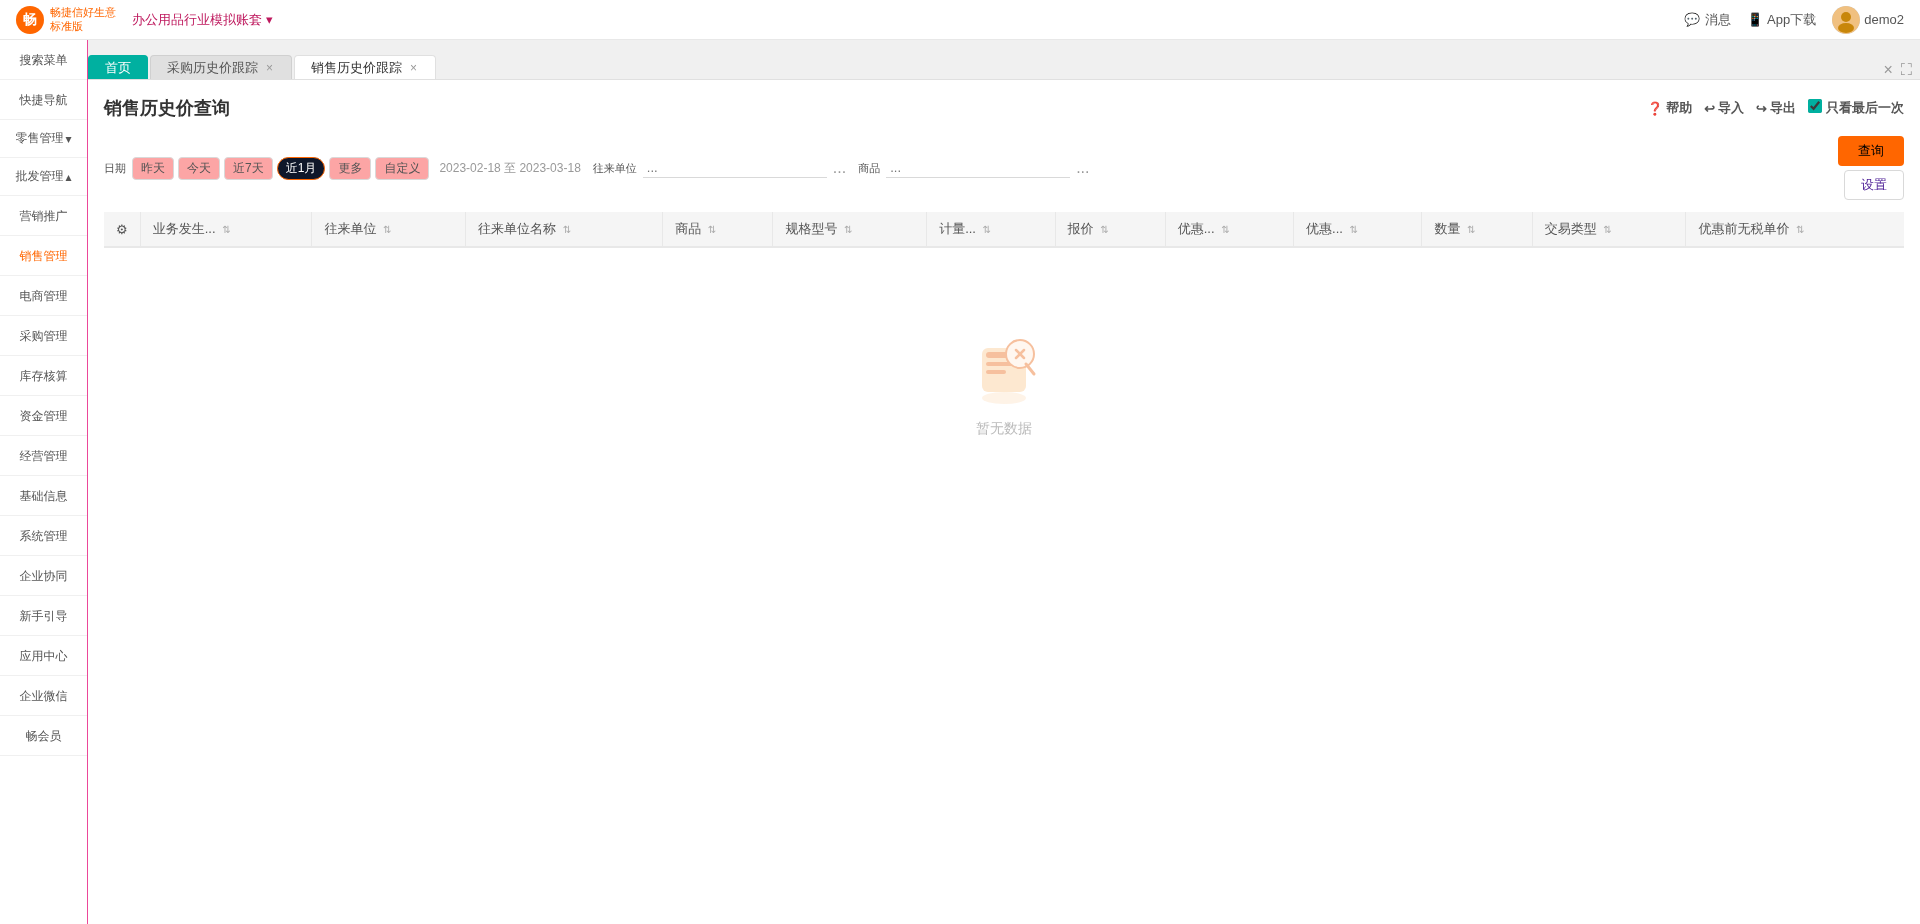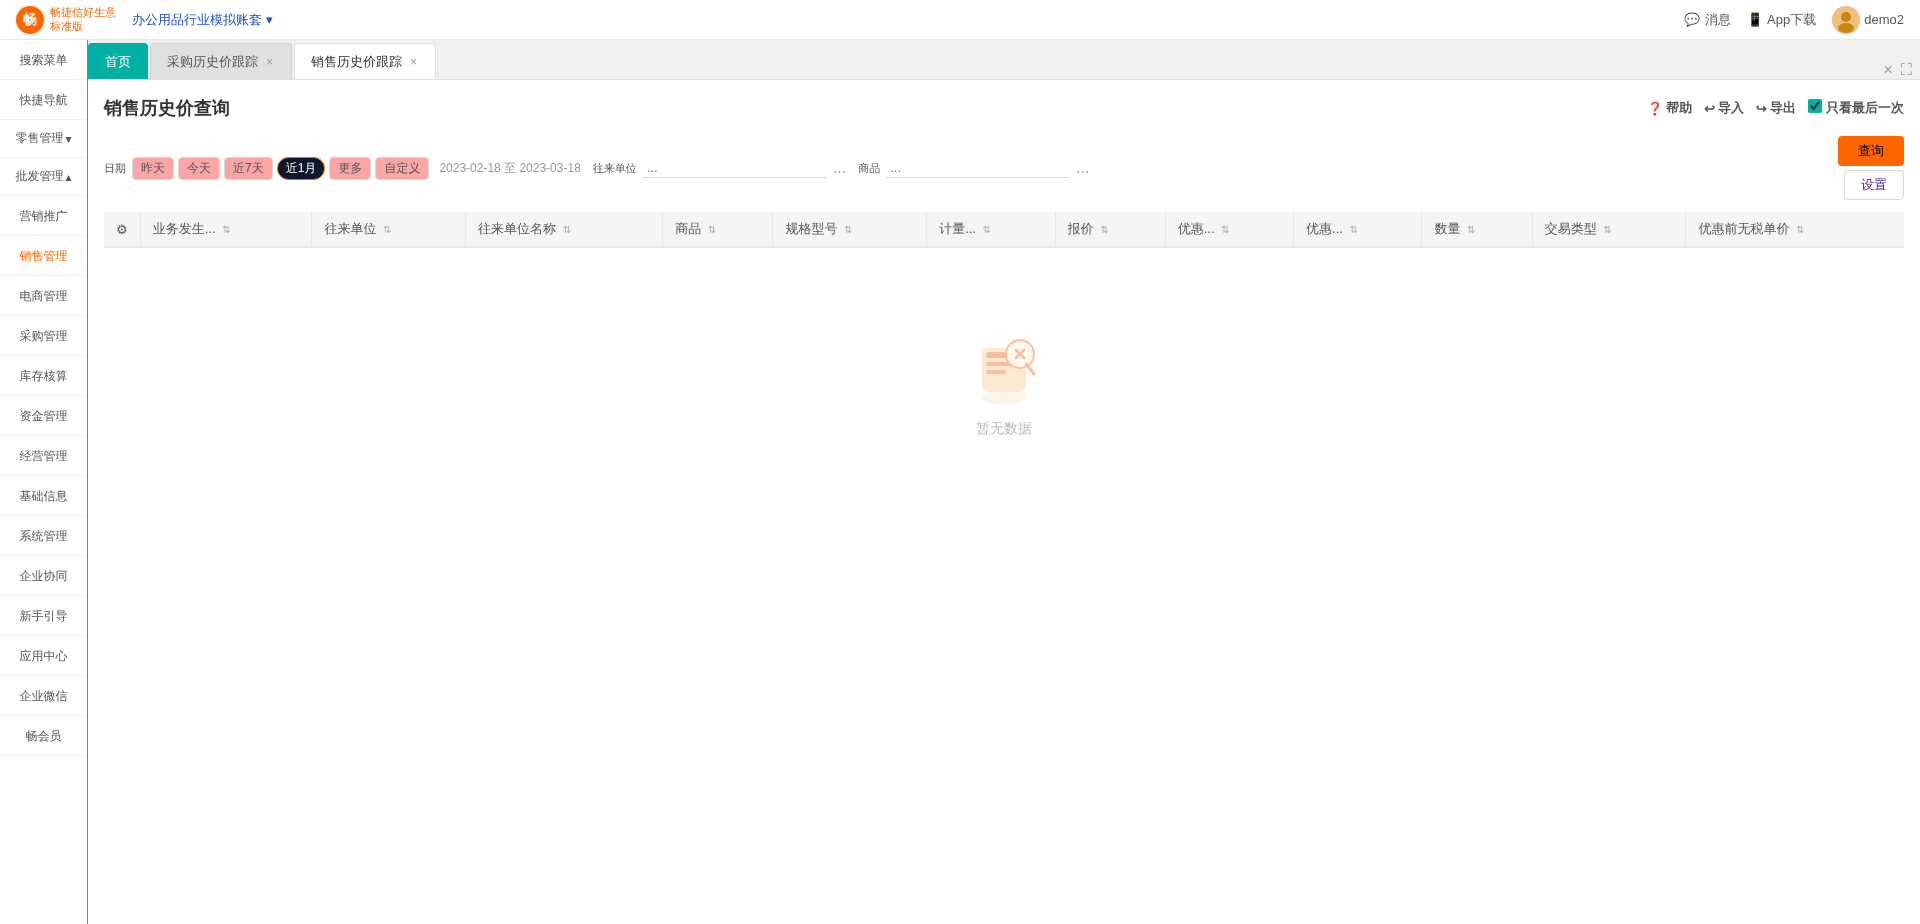--- a/index.html
+++ b/index.html
@@ -4,41 +4,41 @@
   <style>
     * { box-sizing: border-box; margin: 0; padding: 0; }
     body { font-family: "Microsoft YaHei", "PingFang SC", sans-serif; font-size: 13px; background: #f5f5f5; color: #333; display: flex; flex-direction: column; height: 100vh; overflow: hidden; }
 
     
     .topbar { height: 40px; background: #fff; display: flex; align-items: center; justify-content: space-between; padding: 0 16px; border-bottom: 1px solid #e8e8e8; flex-shrink: 0; }
     .topbar-left { display: flex; align-items: center; gap: 8px; }
     .logo-area { display: flex; align-items: center; gap: 6px; }
     .logo-icon { width: 28px; height: 28px; background: #f60; border-radius: 50%; display: flex; align-items: center; justify-content: center; color: #fff; font-size: 14px; font-weight: bold; }
     .logo-text { font-size: 11px; color: #f60; line-height: 1.2; }
-    .app-selector { display: flex; align-items: center; gap: 4px; color: #1d4ed8; font-size: 13px; cursor: pointer; padding: 4px 8px; border-radius: 4px; }
+    .app-selector { display: flex; align-items: center; gap: 4px; color: #be185d; font-size: 13px; cursor: pointer; padding: 4px 8px; border-radius: 4px; }
     .topbar-right { display: flex; align-items: center; gap: 16px; color: #555; font-size: 13px; }
     .topbar-right-item { display: flex; align-items: center; gap: 4px; cursor: pointer; }
     .avatar { width: 28px; height: 28px; border-radius: 50%; background: #ccc; display: flex; align-items: center; justify-content: center; overflow: hidden; }
 
     
     .main-layout { display: flex; flex: 1; overflow: hidden; }
 
     
     .sidebar { width: 88px; background: #fff; border-right: 1px solid #ec4899; display: flex; flex-direction: column; flex-shrink: 0; overflow-y: auto; }
     .sidebar-item { padding: 10px 4px; text-align: center; cursor: pointer; font-size: 12px; color: #555; border-bottom: 1px solid #f0f0f0; user-select: none; }
     .sidebar-item.active { color: #f60; }
     .sidebar-item .sidebar-label { margin-top: 2px; }
     .sidebar-item-with-arrow { display: flex; align-items: center; justify-content: center; gap: 2px; }
 
     
     .content-area { flex: 1; display: flex; flex-direction: column; overflow: hidden; }
 
     
     .tab-bar { height: 40px; background: #f0f0f0; display: flex; align-items: flex-end; gap: 0; flex-shrink: 0; border-bottom: 1px solid #e0e0e0; }
-    .tab { height: 36px; padding: 0 16px; display: flex; align-items: center; gap: 6px; cursor: pointer; border-radius: 4px 4px 0 0; font-size: 13px; color: #555; background: #e0e0e0; border: 1px solid #d0d0d0; border-bottom: none; margin-right: 2px; user-select: none; }
+    .tab { height: 24px; padding: 0 16px; display: flex; align-items: center; gap: 6px; cursor: pointer; border-radius: 4px 4px 0 0; font-size: 13px; color: #555; background: #e0e0e0; border: 1px solid #d0d0d0; border-bottom: none; margin-right: 2px; user-select: none; }
     .tab.active { background: #fff; color: #333; border-color: #e0e0e0; }
     .tab-home { background: #00b0a0; color: #fff; border-color: #00b0a0; }
     .tab-close { font-size: 12px; color: #999; line-height: 1; padding: 0 2px; }
     .tab-bar-actions { margin-left: auto; display: flex; align-items: center; gap: 8px; padding: 0 8px; }
     .tab-bar-btn { font-size: 16px; color: #999; cursor: pointer; }
 
     
     .page-container { flex: 1; overflow: auto; padding: 16px; background: #fff; }
 
     

